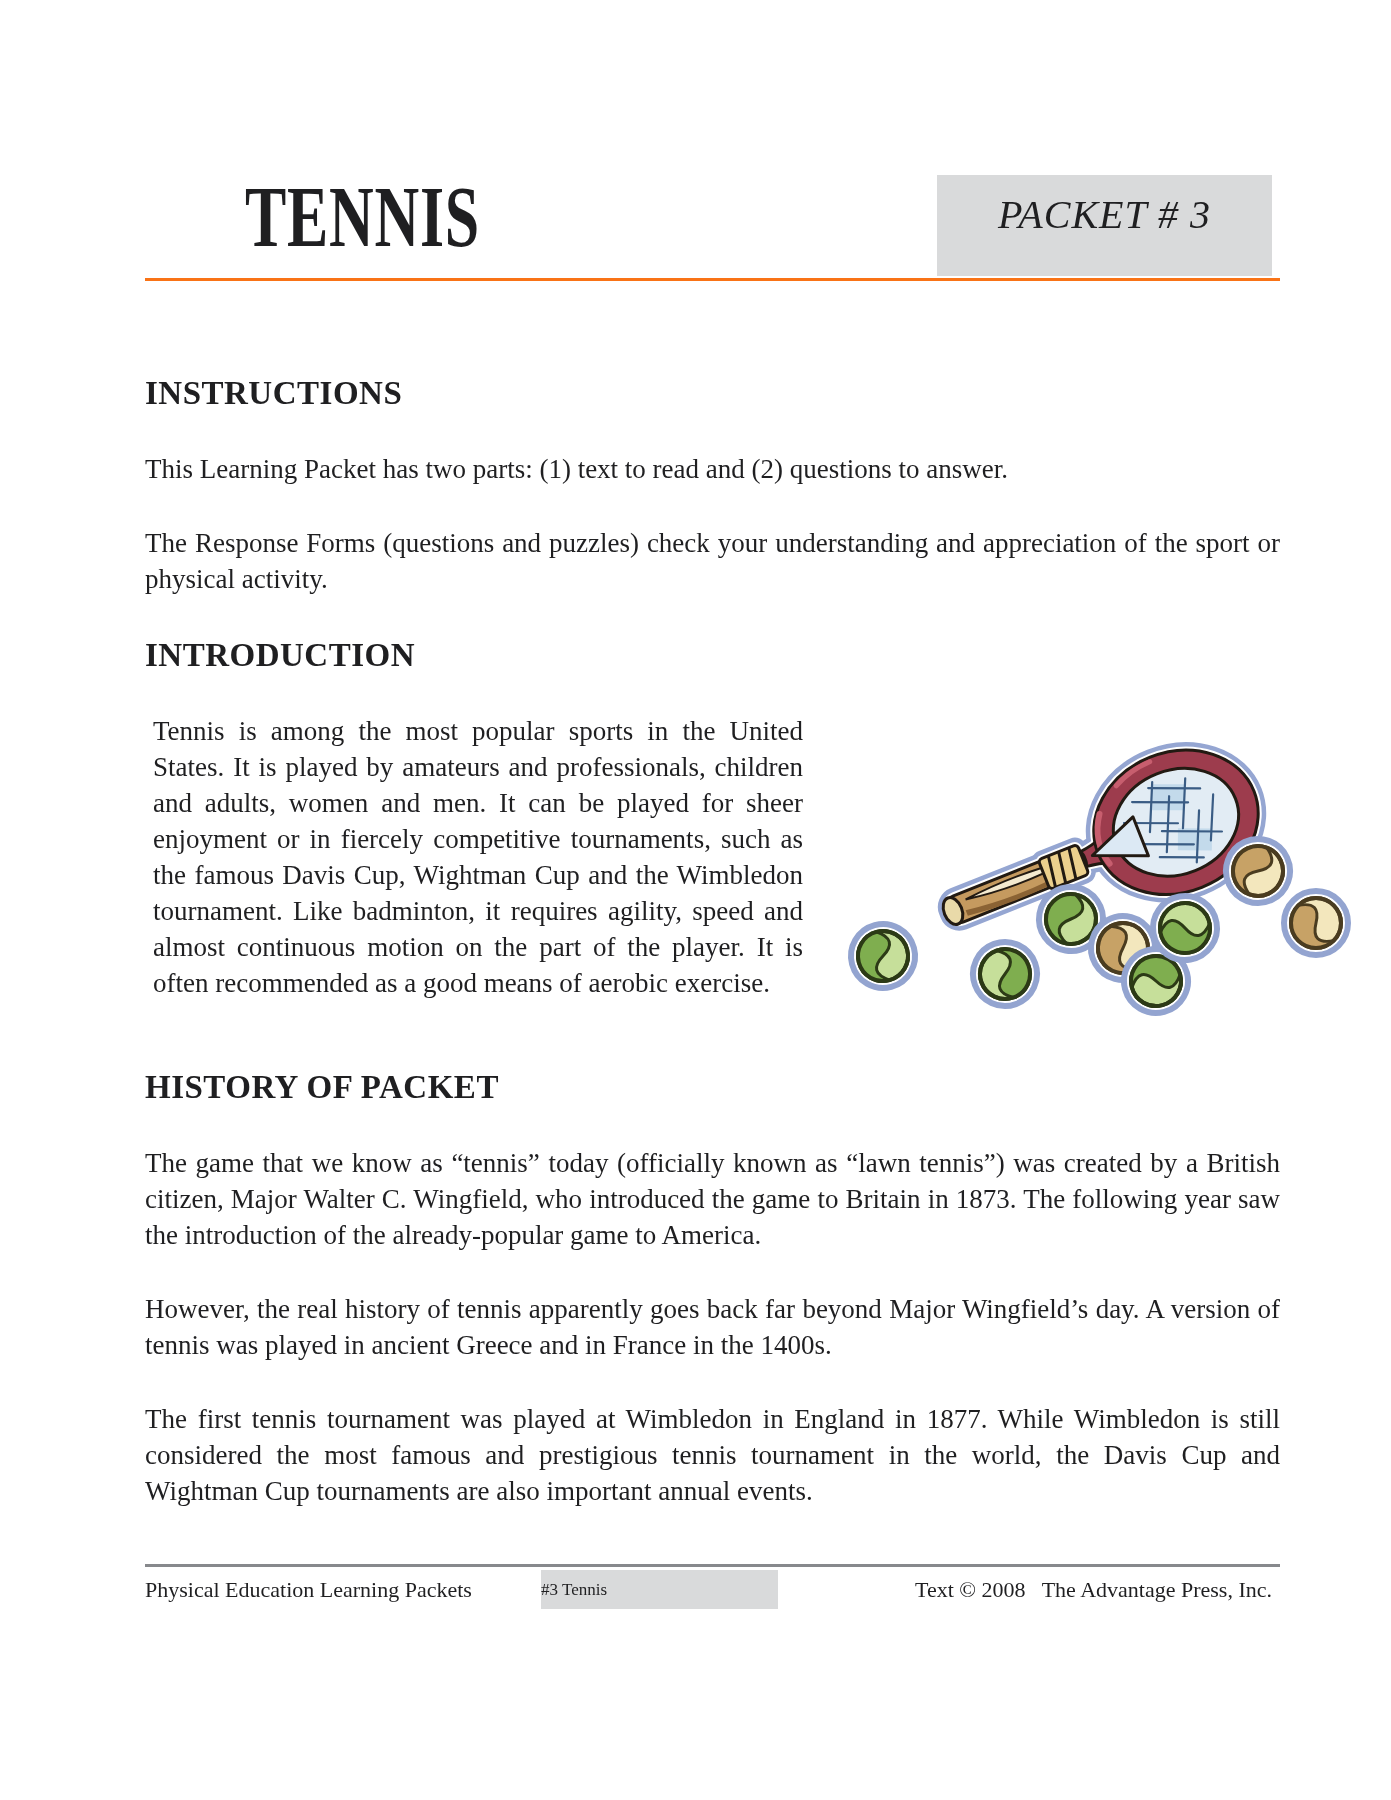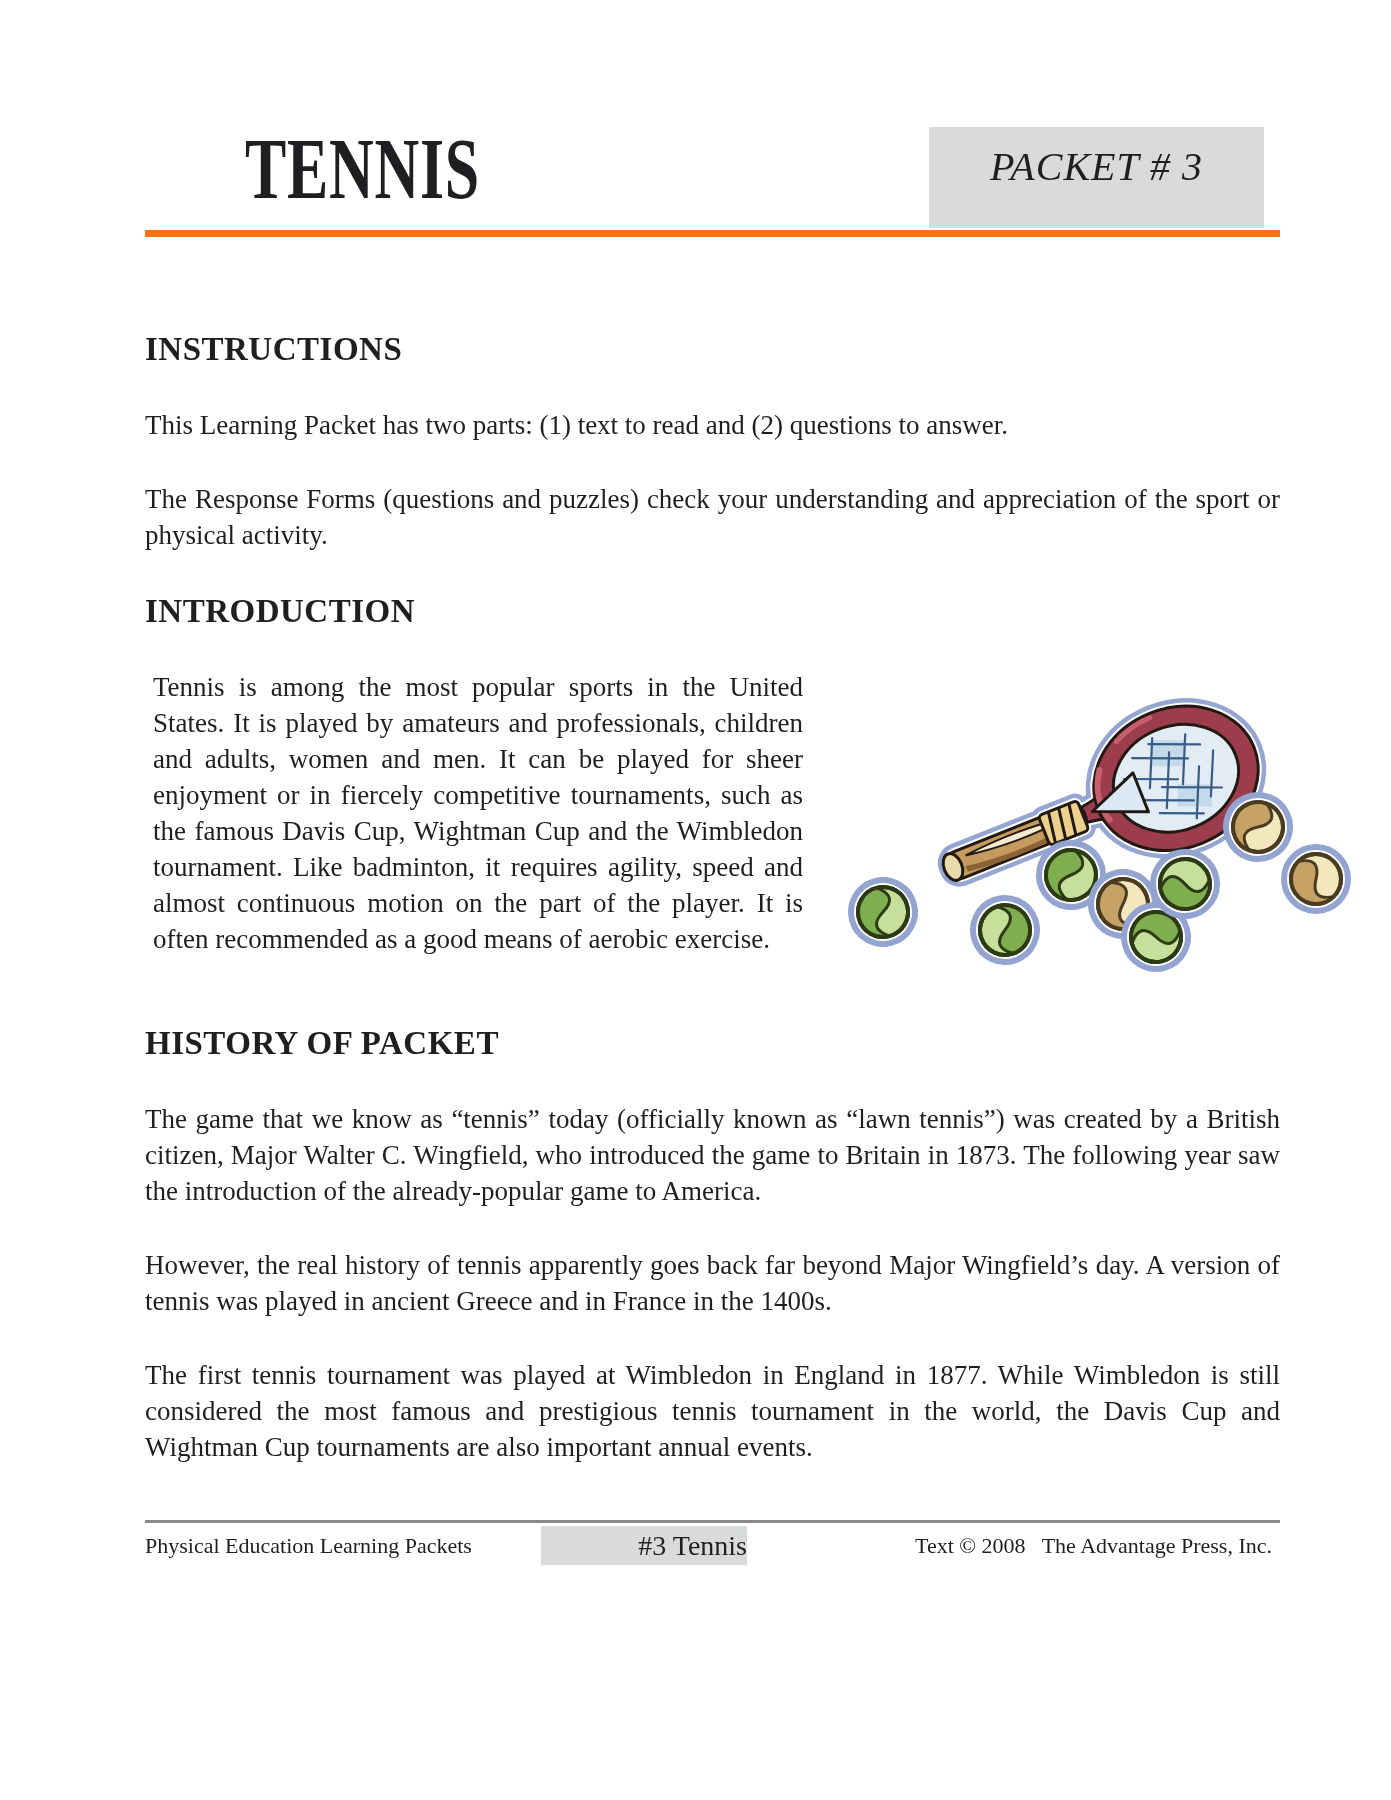--- a/index.html
+++ b/index.html
@@ -1,42 +1,42 @@
 <!DOCTYPE html>
 <html><head>
 <meta charset="utf-8">
 <style>
   html,body{margin:0;padding:0;background:#ffffff;}
   body{width:1391px;height:1800px;overflow:hidden;position:relative;
        font-family:"Liberation Serif",serif;color:#1f1f21;}
   .content{padding:0 111px 0 145px;box-sizing:border-box;width:1391px;}
 
   
-  .header{position:relative;height:230px;border-bottom:7px solid #f97316;}
+  .header{position:relative;height:230px;border-bottom:3px solid #f97316;margin-top:48px;}
   .doc-title{position:absolute;left:100px;bottom:18px;font-size:86px;font-weight:bold;
              line-height:1;display:inline-block;transform:scaleX(0.72);
              transform-origin:left bottom;letter-spacing:1px;white-space:nowrap;}
-  .packet-box{position:absolute;right:16px;bottom:2px;width:335px;height:101px;
+  .packet-box{position:absolute;right:8px;bottom:2px;width:335px;height:101px;
               background:#d9dadb;text-align:center;box-sizing:border-box;padding-top:16px;}
   .packet-box span{font-style:italic;font-size:40px;letter-spacing:1px;}
 
   
   .section-heading{font-size:33px;font-weight:bold;line-height:40px;margin:0 0 38px 0;letter-spacing:.5px;}
   .para{font-size:27px;line-height:36px;text-align:justify;margin:0 0 38px 0;}
   .content-flow{padding-top:92px;}
 
   .intro-row{position:relative;margin:0 0 66px 8px;}
   .intro-text{width:650px;}
   .illus{position:absolute;left:675px;top:-92px;width:540px;height:400px;}
 
   
   .footer{position:relative;border-top:3px solid #87898c;height:60px;margin-top:55px;}
   .f-left{position:absolute;left:0;top:10px;font-size:22px;}
-  .f-chip{position:absolute;left:396px;top:3px;width:206px;height:39px;background:#d9dadb;
-          text-align:right;line-height:39px;font-size:28px;}
+  .f-chip{position:absolute;left:396px;top:3px;width:237px;height:39px;background:#d9dadb;
+          text-align:left;line-height:39px;font-size:17px;}
   .f-right{position:absolute;right:8px;top:10px;font-size:22px;white-space:pre;}
 </style>
 </head>
 <body>
 
 <div class="content">
 
   <div class="header">
     <span class="doc-title">TENNIS</span>
     <div class="packet-box">

